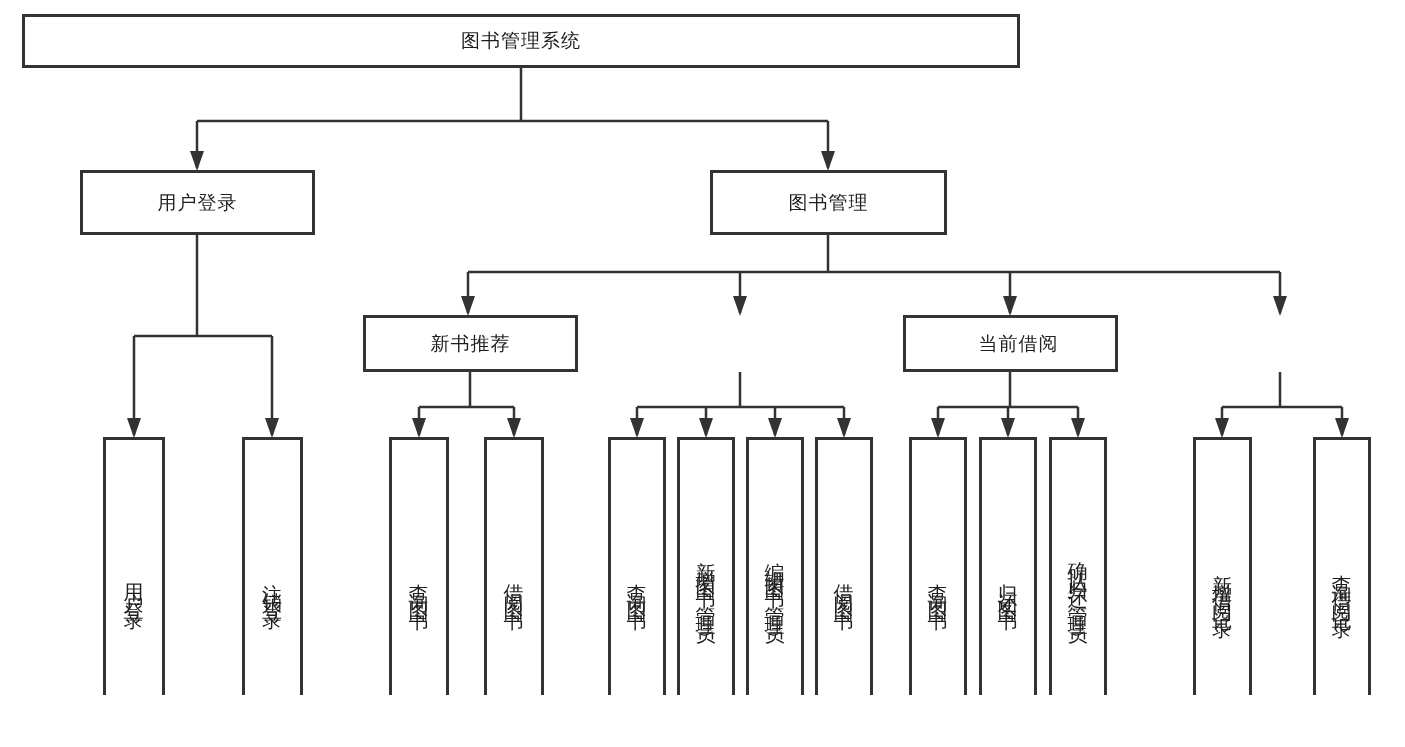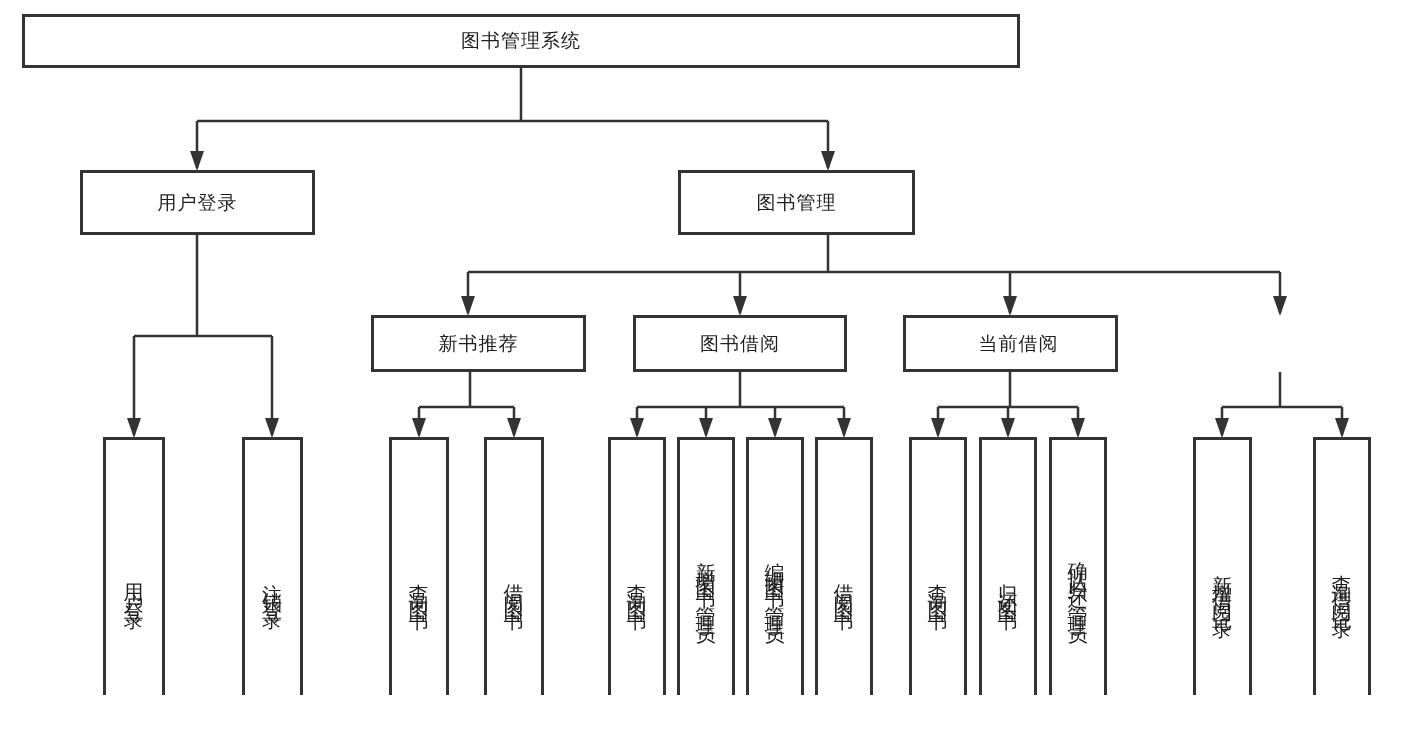--- a/index.html
+++ b/index.html
@@ -87,29 +87,26 @@
     </g>
   </svg>
 
   <div class="box hbox" style="left:22px;top:14px;width:998px;height:54px;">
     <span>图书管理系统</span>
   </div>
 
   <div class="box hbox" style="left:80px;top:170px;width:235px;height:65px;">
     <span>用户登录</span>
   </div>
-  <div class="box hbox" style="left:678px;top:170px;width:237px;height:65px;">
+  <div class="box hbox" style="left:710px;top:170px;width:237px;height:65px;">
     <span>图书管理</span>
   </div>
 
-  <div class="box hbox" style="left:363px;top:315px;width:215px;height:57px;margin-left:8px;">
+  <div class="box hbox" style="left:363px;top:315px;width:215px;height:57px;">
     <span>新书推荐</span>
-  </div>
-  <div class="box hbox" style="left:633px;top:315px;width:214px;height:57px;">
-    <span>图书借阅</span>
   </div>
   <div class="box hbox" style="left:903px;top:315px;width:215px;height:57px;padding-left:16px;">
     <span>当前借阅</span>
   </div>
 
   <div class="box vbox" style="left:103px;top:437px;width:62px;height:298px;">
     <span>用户登录</span>
   </div>
   <div class="box vbox" style="left:242px;top:437px;width:61px;height:298px;">
     <span>注销登录</span>

